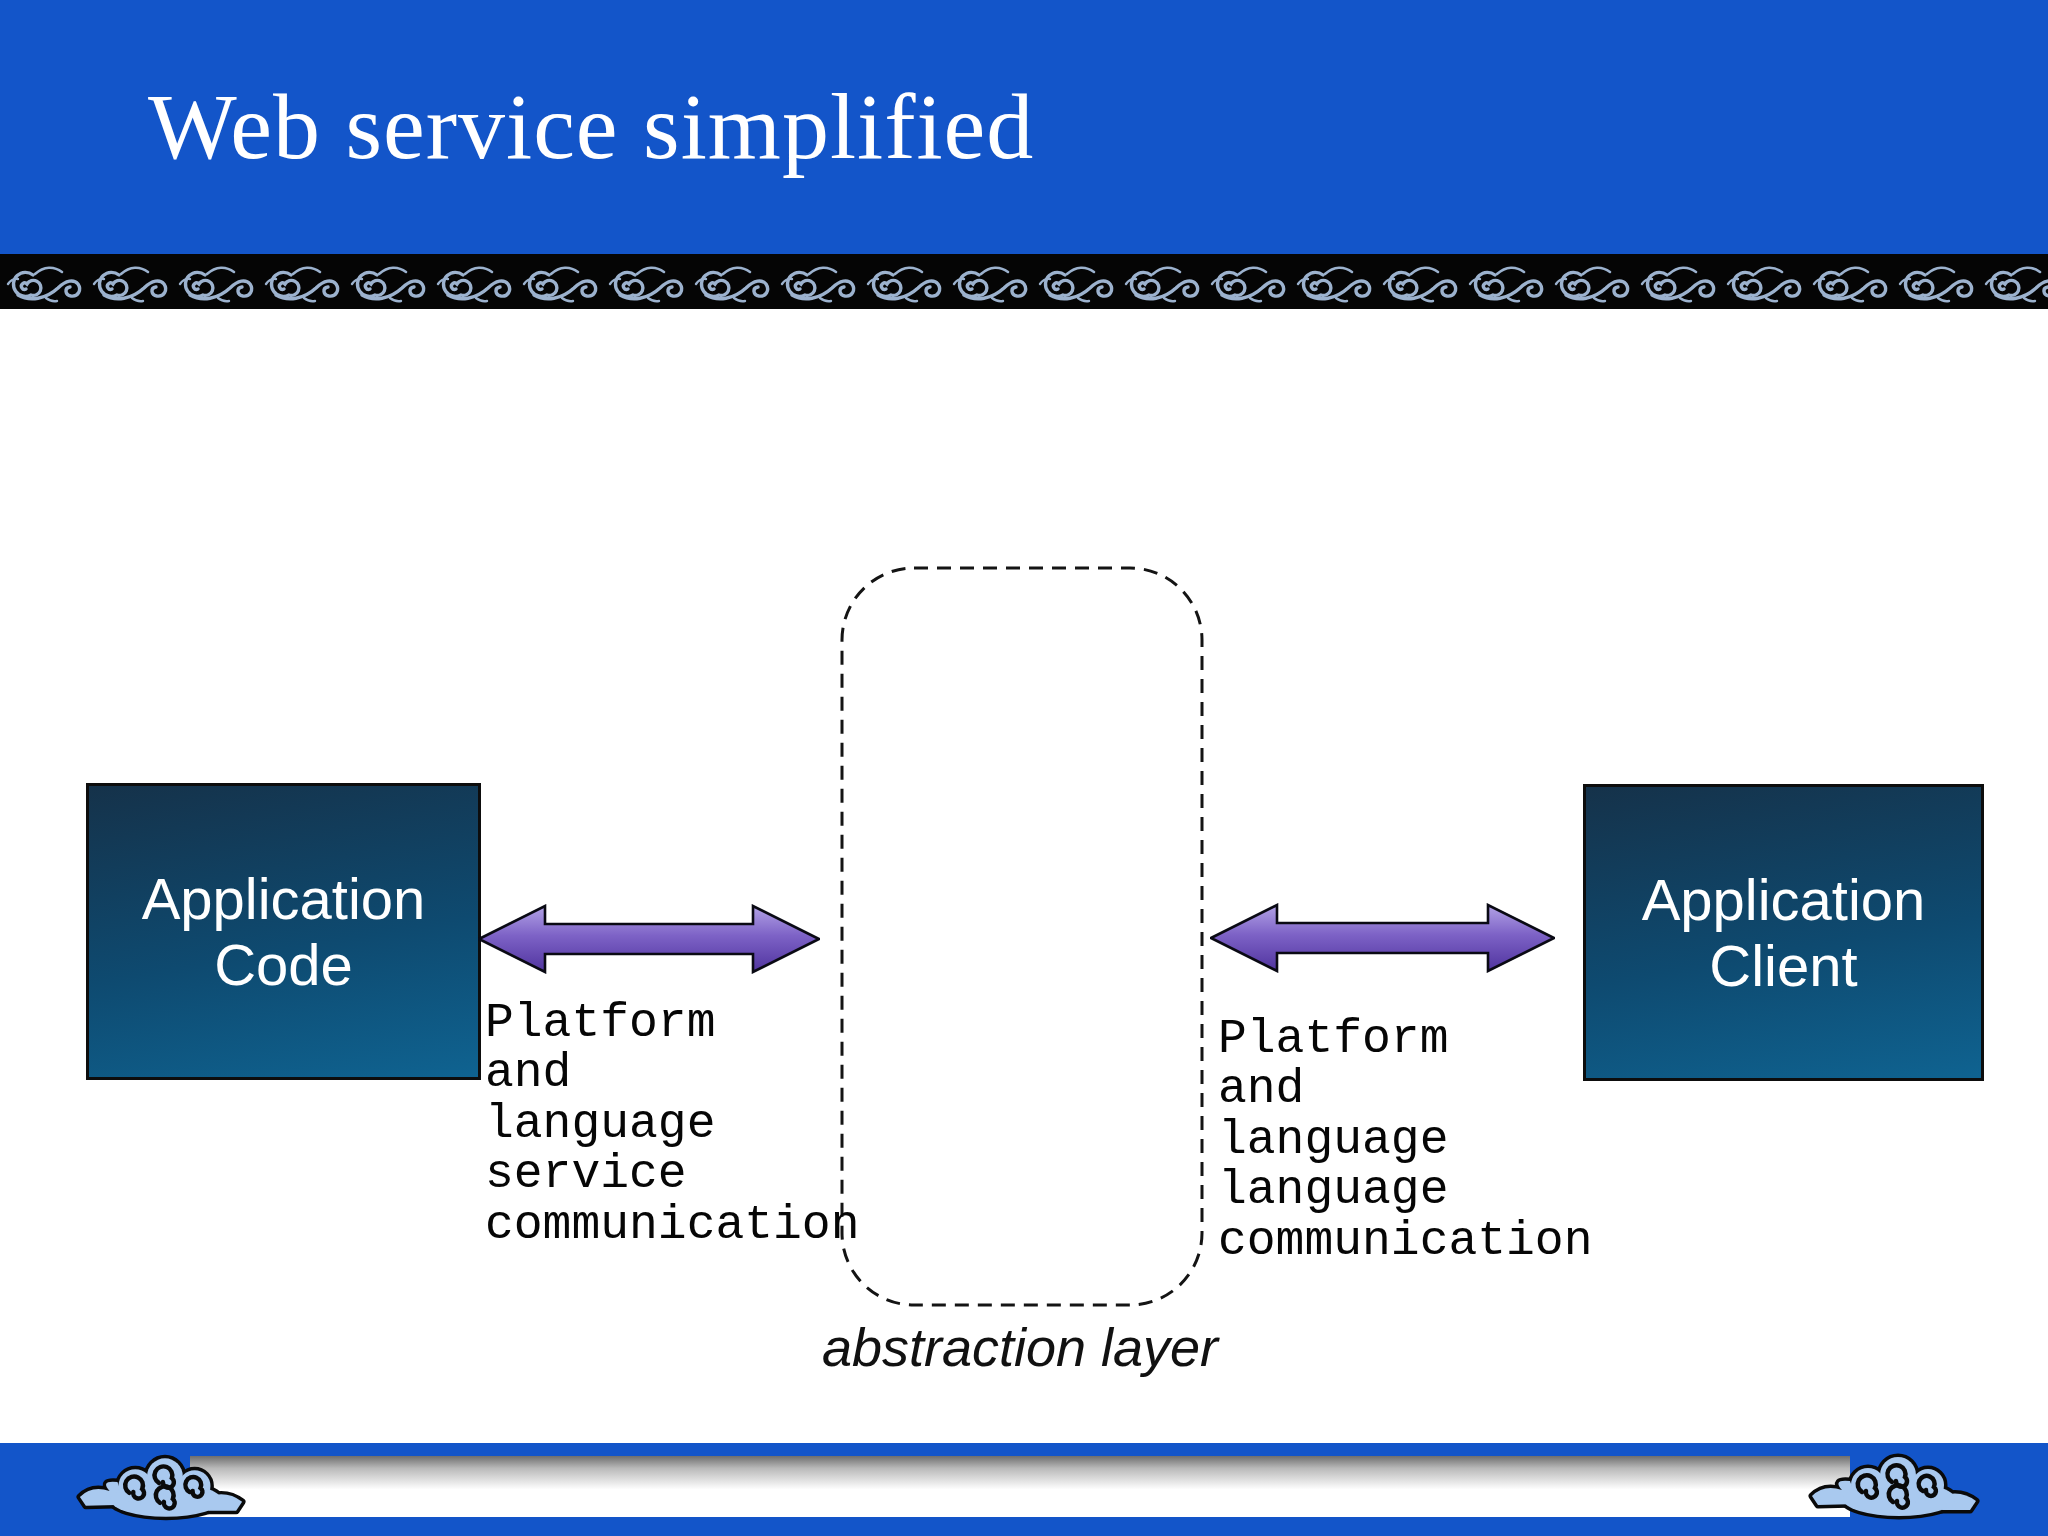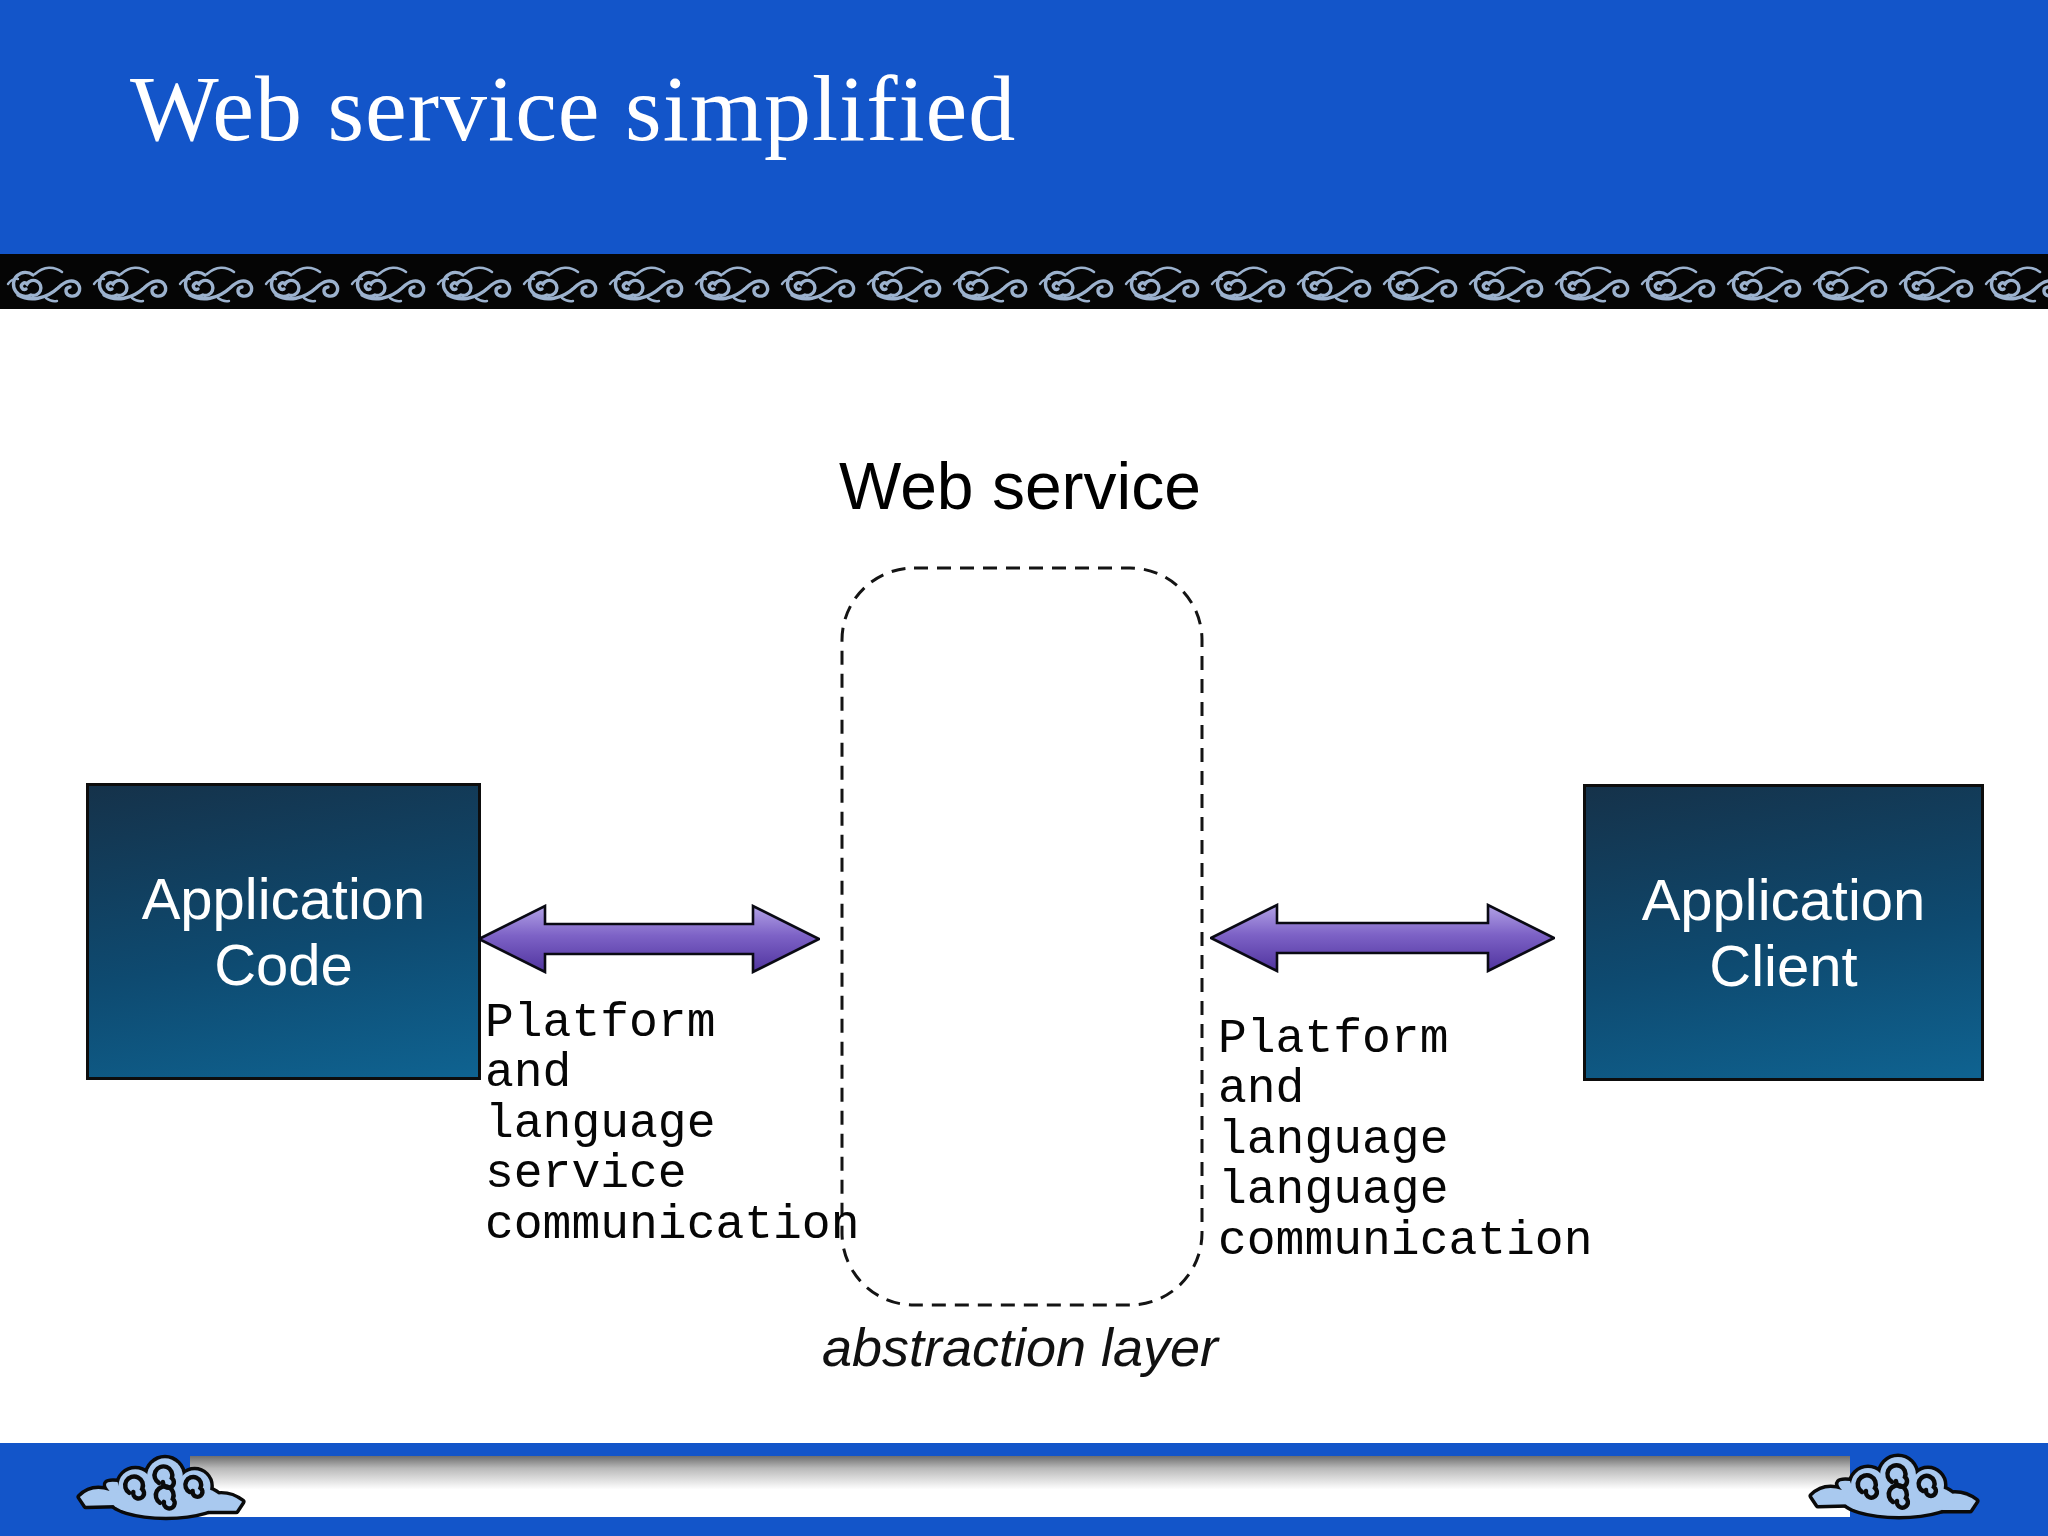--- a/index.html
+++ b/index.html
@@ -9,21 +9,21 @@
     background:#ffffff;
     overflow:hidden;
     font-family:"Liberation Sans", sans-serif;
   }
   
   .header{
     position:absolute;left:0;top:0;width:2048px;height:254px;
     background:#1355C9;
   }
   .header h1{
-    margin:0;position:absolute;left:130px;top:52px;
+    margin:18px;position:absolute;left:130px;top:52px;
     font-family:"Liberation Serif", serif;
     font-weight:normal;
     font-size:94px;line-height:1.2;
     color:#ffffff;letter-spacing:1px;
     white-space:nowrap;
   }
   
   .ornament{
     position:absolute;left:0;top:254px;width:2048px;height:55px;
     background:#050505;
@@ -119,21 +119,20 @@
           <use href="#scroll-motif" x="1548" y="0"></use>
           <use href="#scroll-motif" x="1634" y="0"></use>
           <use href="#scroll-motif" x="1720" y="0"></use>
           <use href="#scroll-motif" x="1806" y="0"></use>
           <use href="#scroll-motif" x="1892" y="0"></use>
           <use href="#scroll-motif" x="1978" y="0"></use>
         </g>
     </svg>
   </div>
 
-  <div class="ws-heading">Web service</div>
 
   <svg class="dashed-box" width="364" height="741" viewBox="0 0 364 741">
     <rect x="2" y="2" width="360" height="737" rx="72" ry="72" fill="none" stroke="#141414" stroke-width="3" stroke-dasharray="14 9"></rect>
   </svg>
 
   <div class="app-box left">
     <div>
       <span>Application</span><br>
       <span>Code</span>
     </div>

